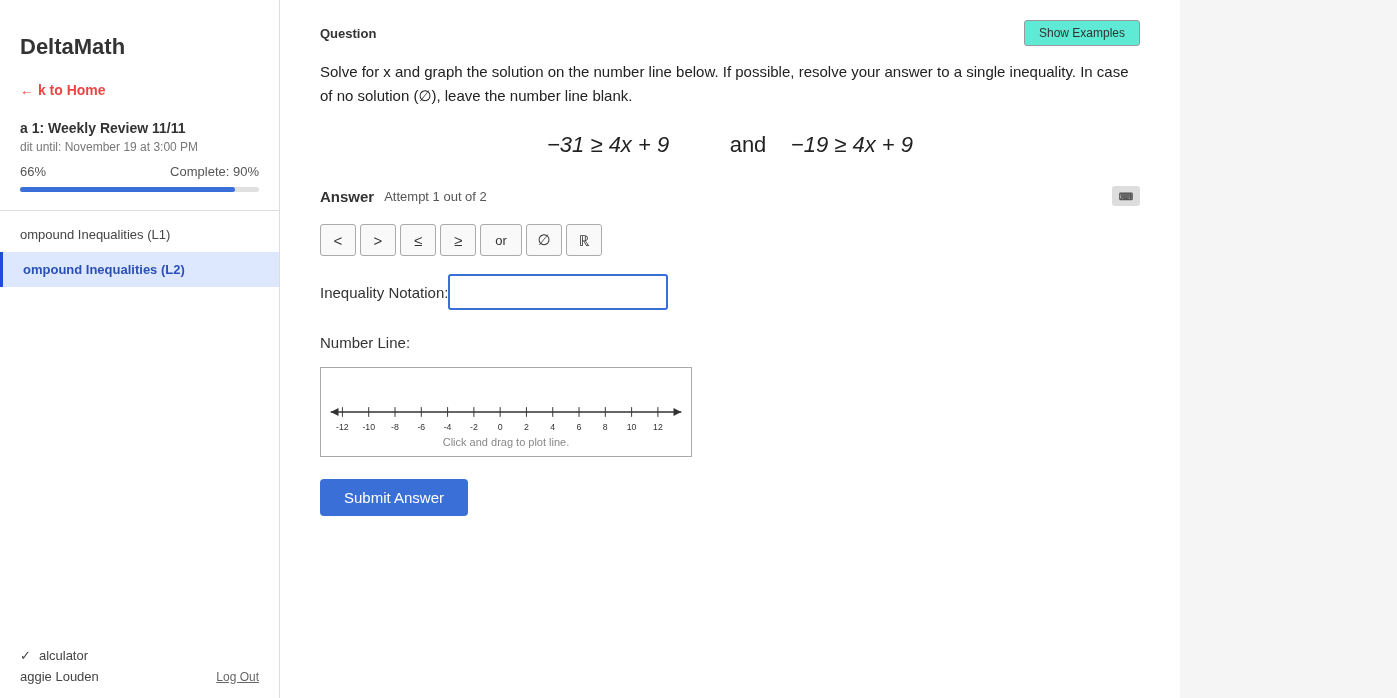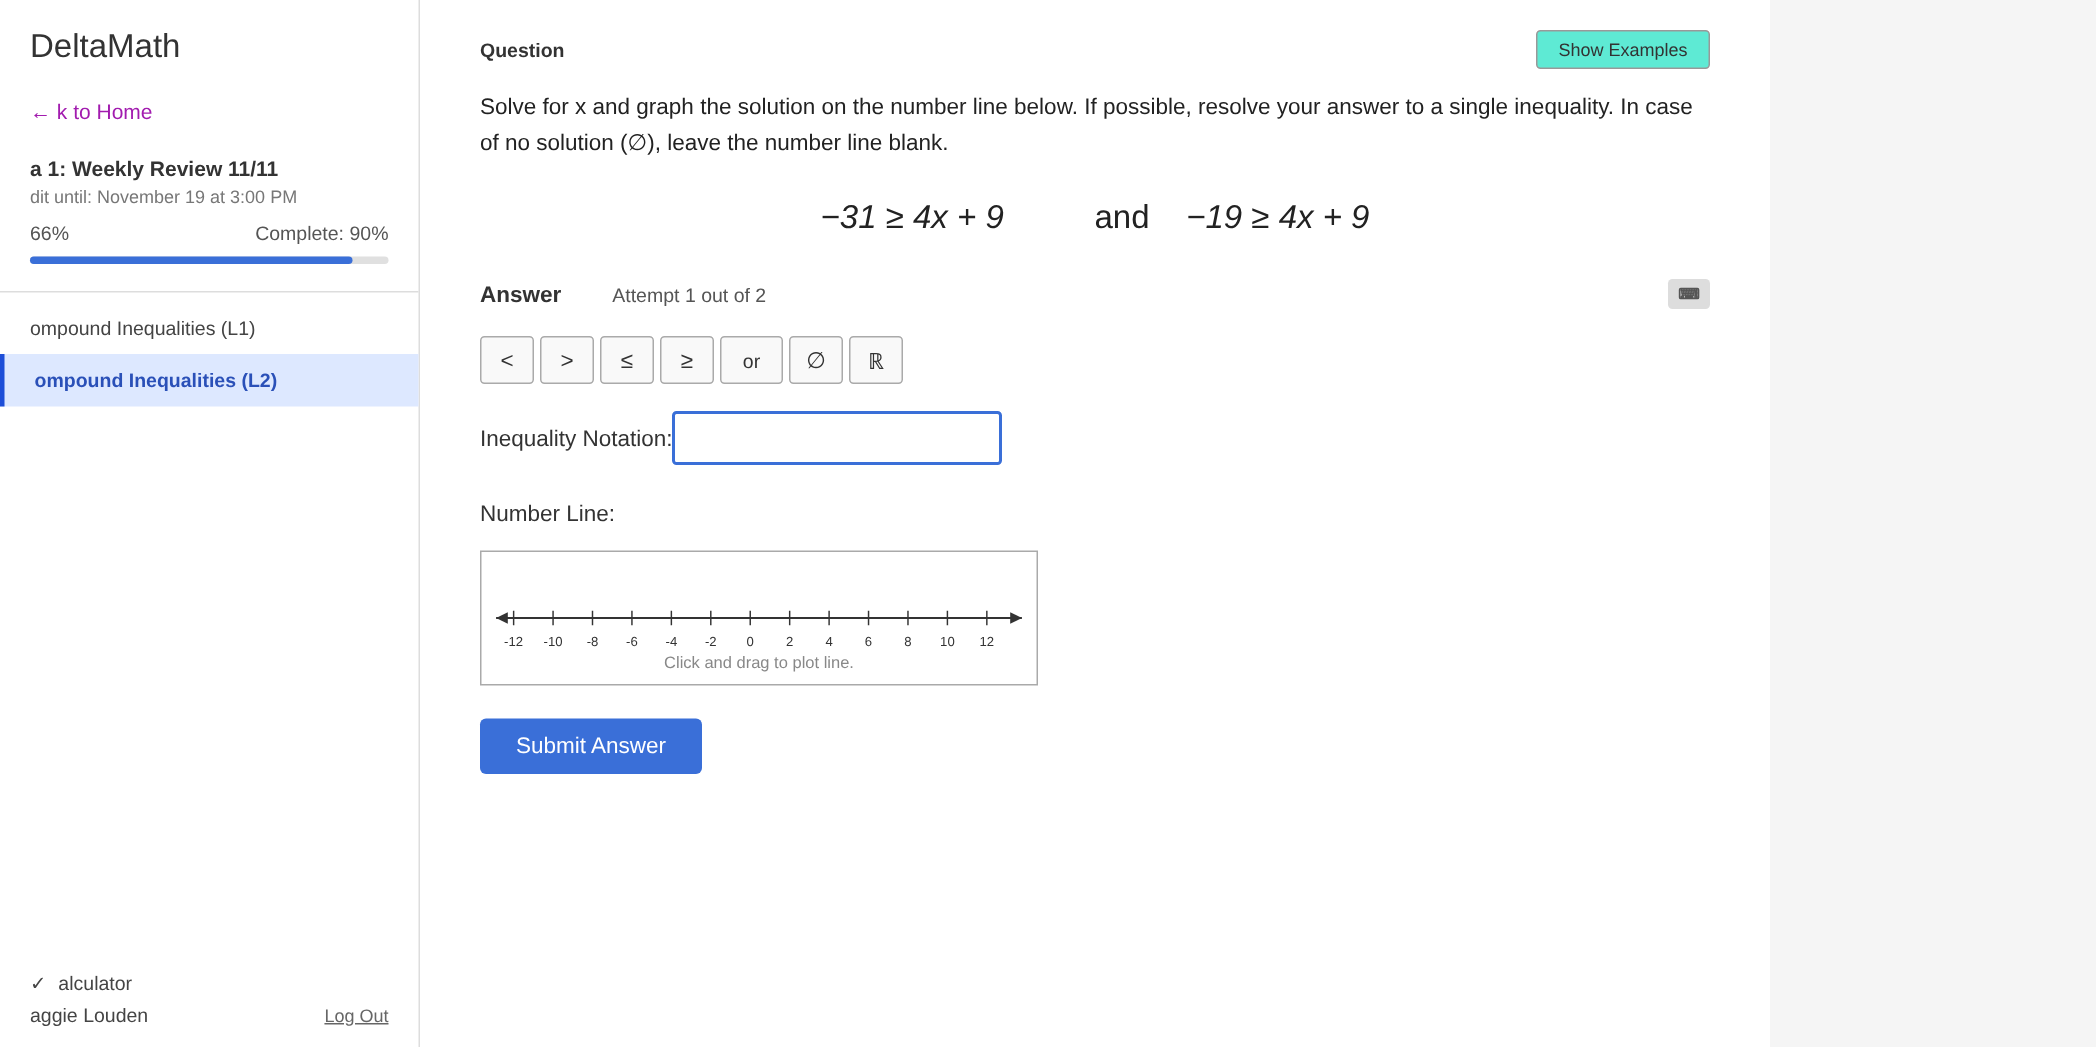--- a/index.html
+++ b/index.html
@@ -20,35 +20,37 @@
       height: 698px;
       display: flex;
       flex-direction: column;
       border-right: 1px solid #ddd;
       padding: 0;
     }
 
     .sidebar-logo {
       padding: 18px 20px 14px;
       font-size: 22px;
-      font-weight: normal;
+      font-weight: bold;
       color: #333;
       border-bottom: none;
+      margin-top: 16px;
     }
 
     .sidebar-logo span.delta { color: #333; }
 
     .sidebar-back {
       padding: 8px 20px;
-      color: #a21caf;
+      color: #ef4444;
       font-size: 14px;
       cursor: pointer;
       display: flex;
       align-items: center;
       gap: 4px;
+      font-weight: bold;
     }
 
     .sidebar-section-title {
       padding: 14px 20px 2px;
       font-size: 14px;
       font-weight: bold;
       color: #333;
     }
 
     .sidebar-subtitle {
@@ -198,21 +200,20 @@
       margin-bottom: 12px;
       display: flex;
       align-items: center;
       gap: 10px;
     }
 
     .attempt-text {
       font-size: 13px;
       font-weight: normal;
       color: #555;
-      margin-left: 24px;
     }
 
     .keyboard-icon {
       margin-left: auto;
       width: 28px;
       height: 20px;
       background: #ddd;
       border-radius: 3px;
       display: flex;
       align-items: center;

